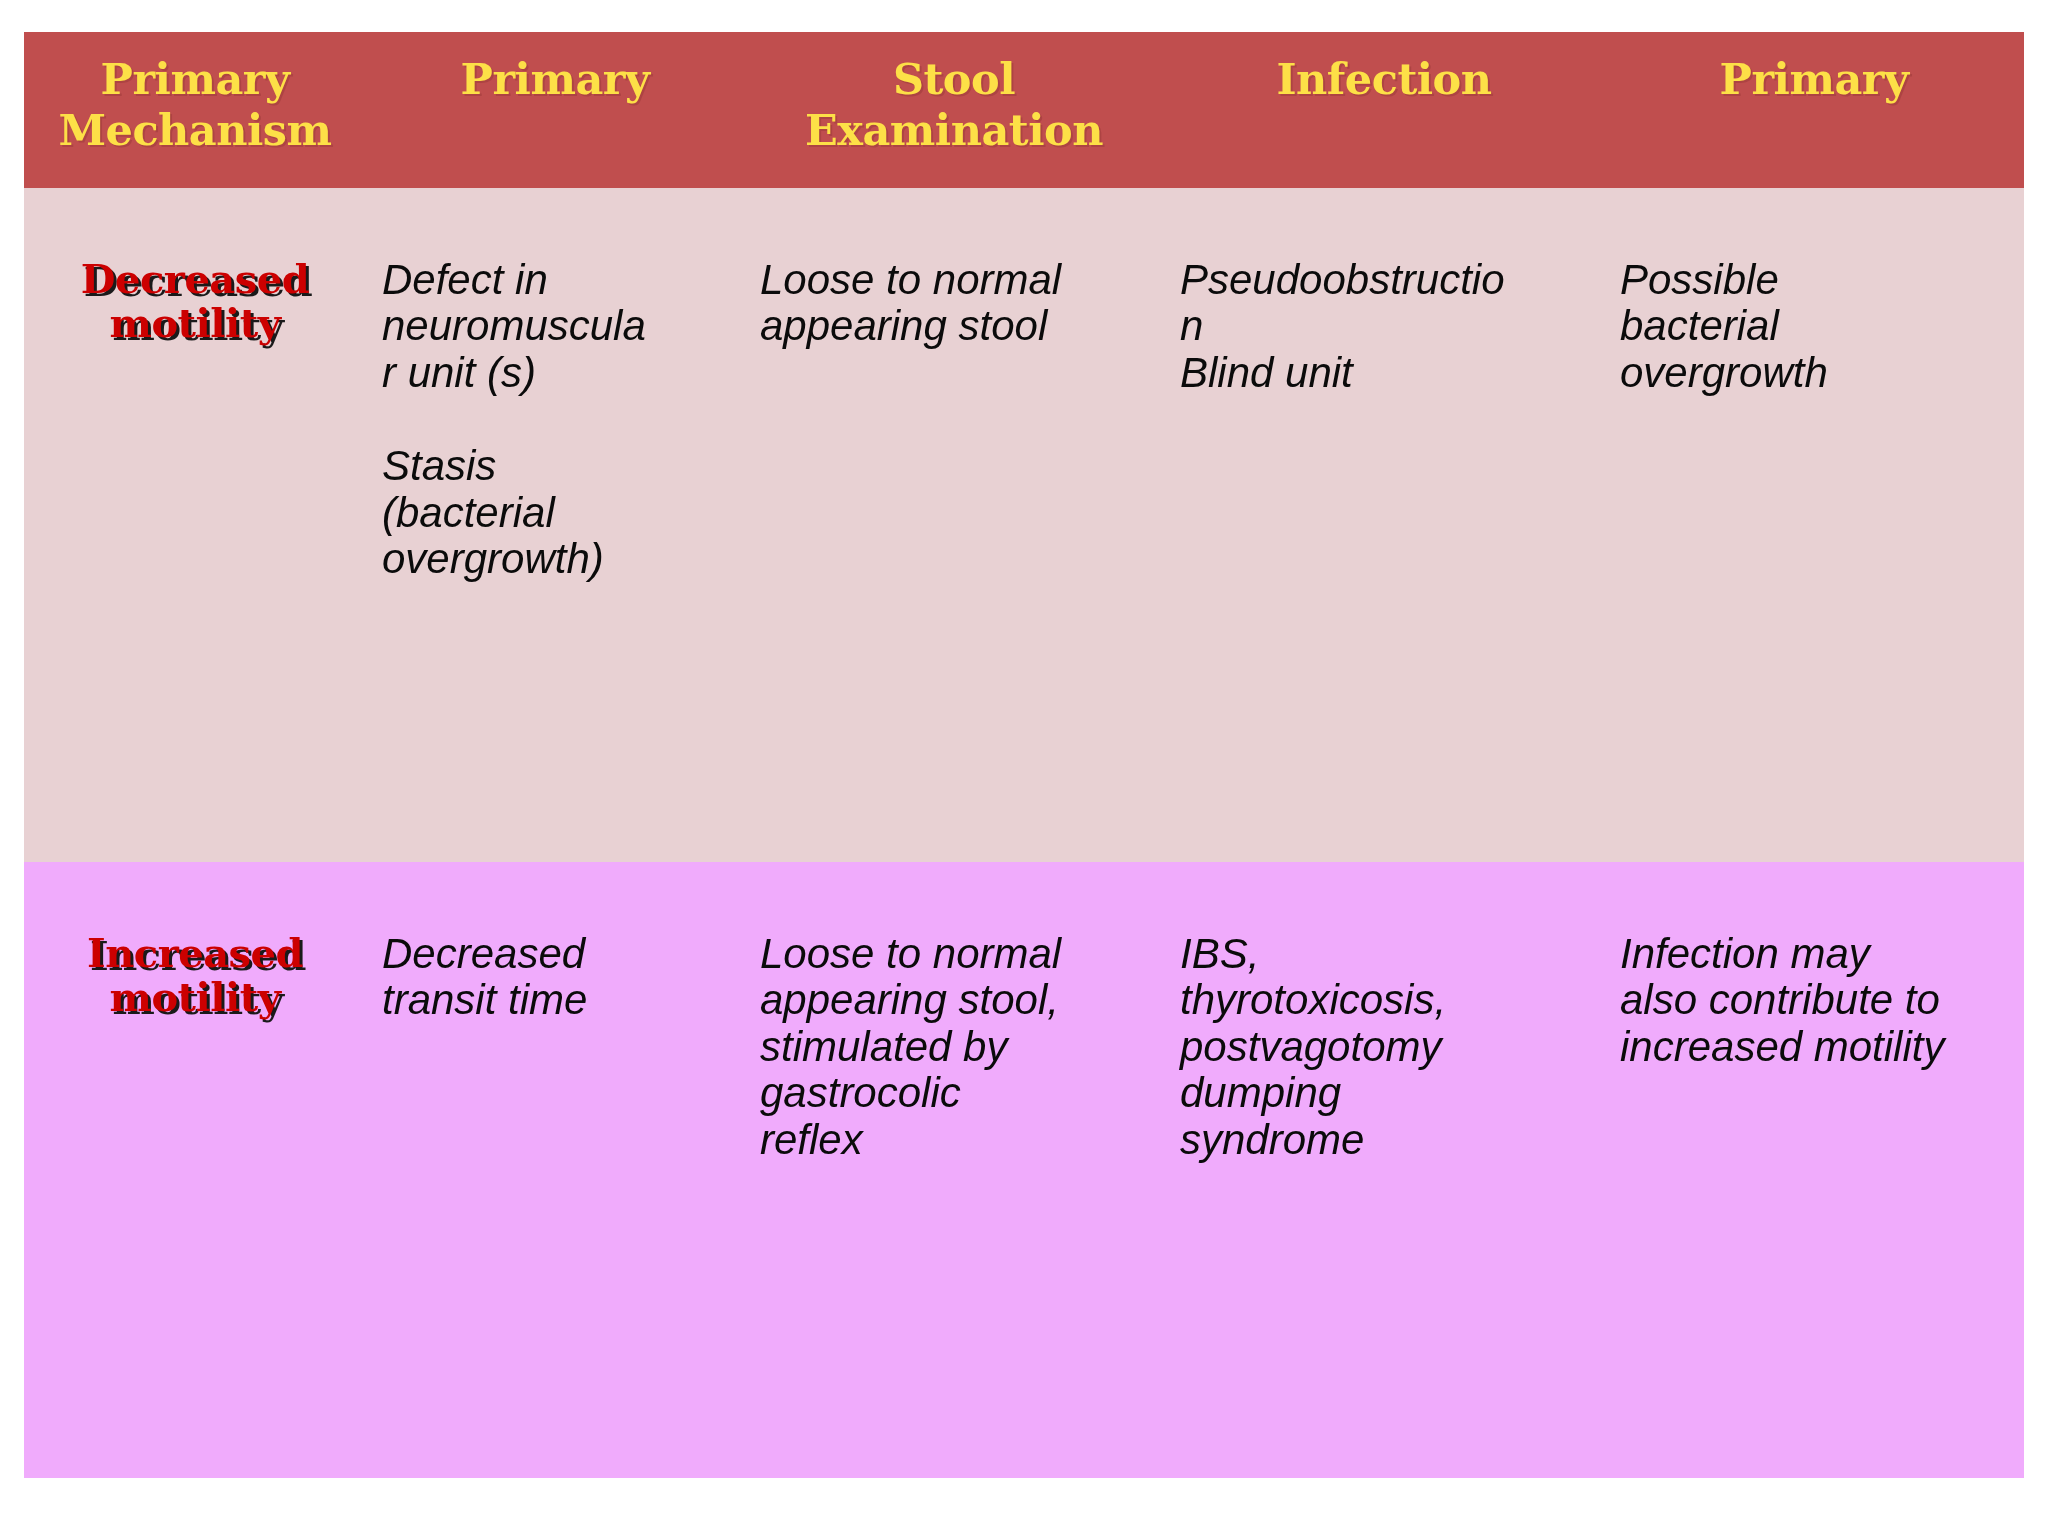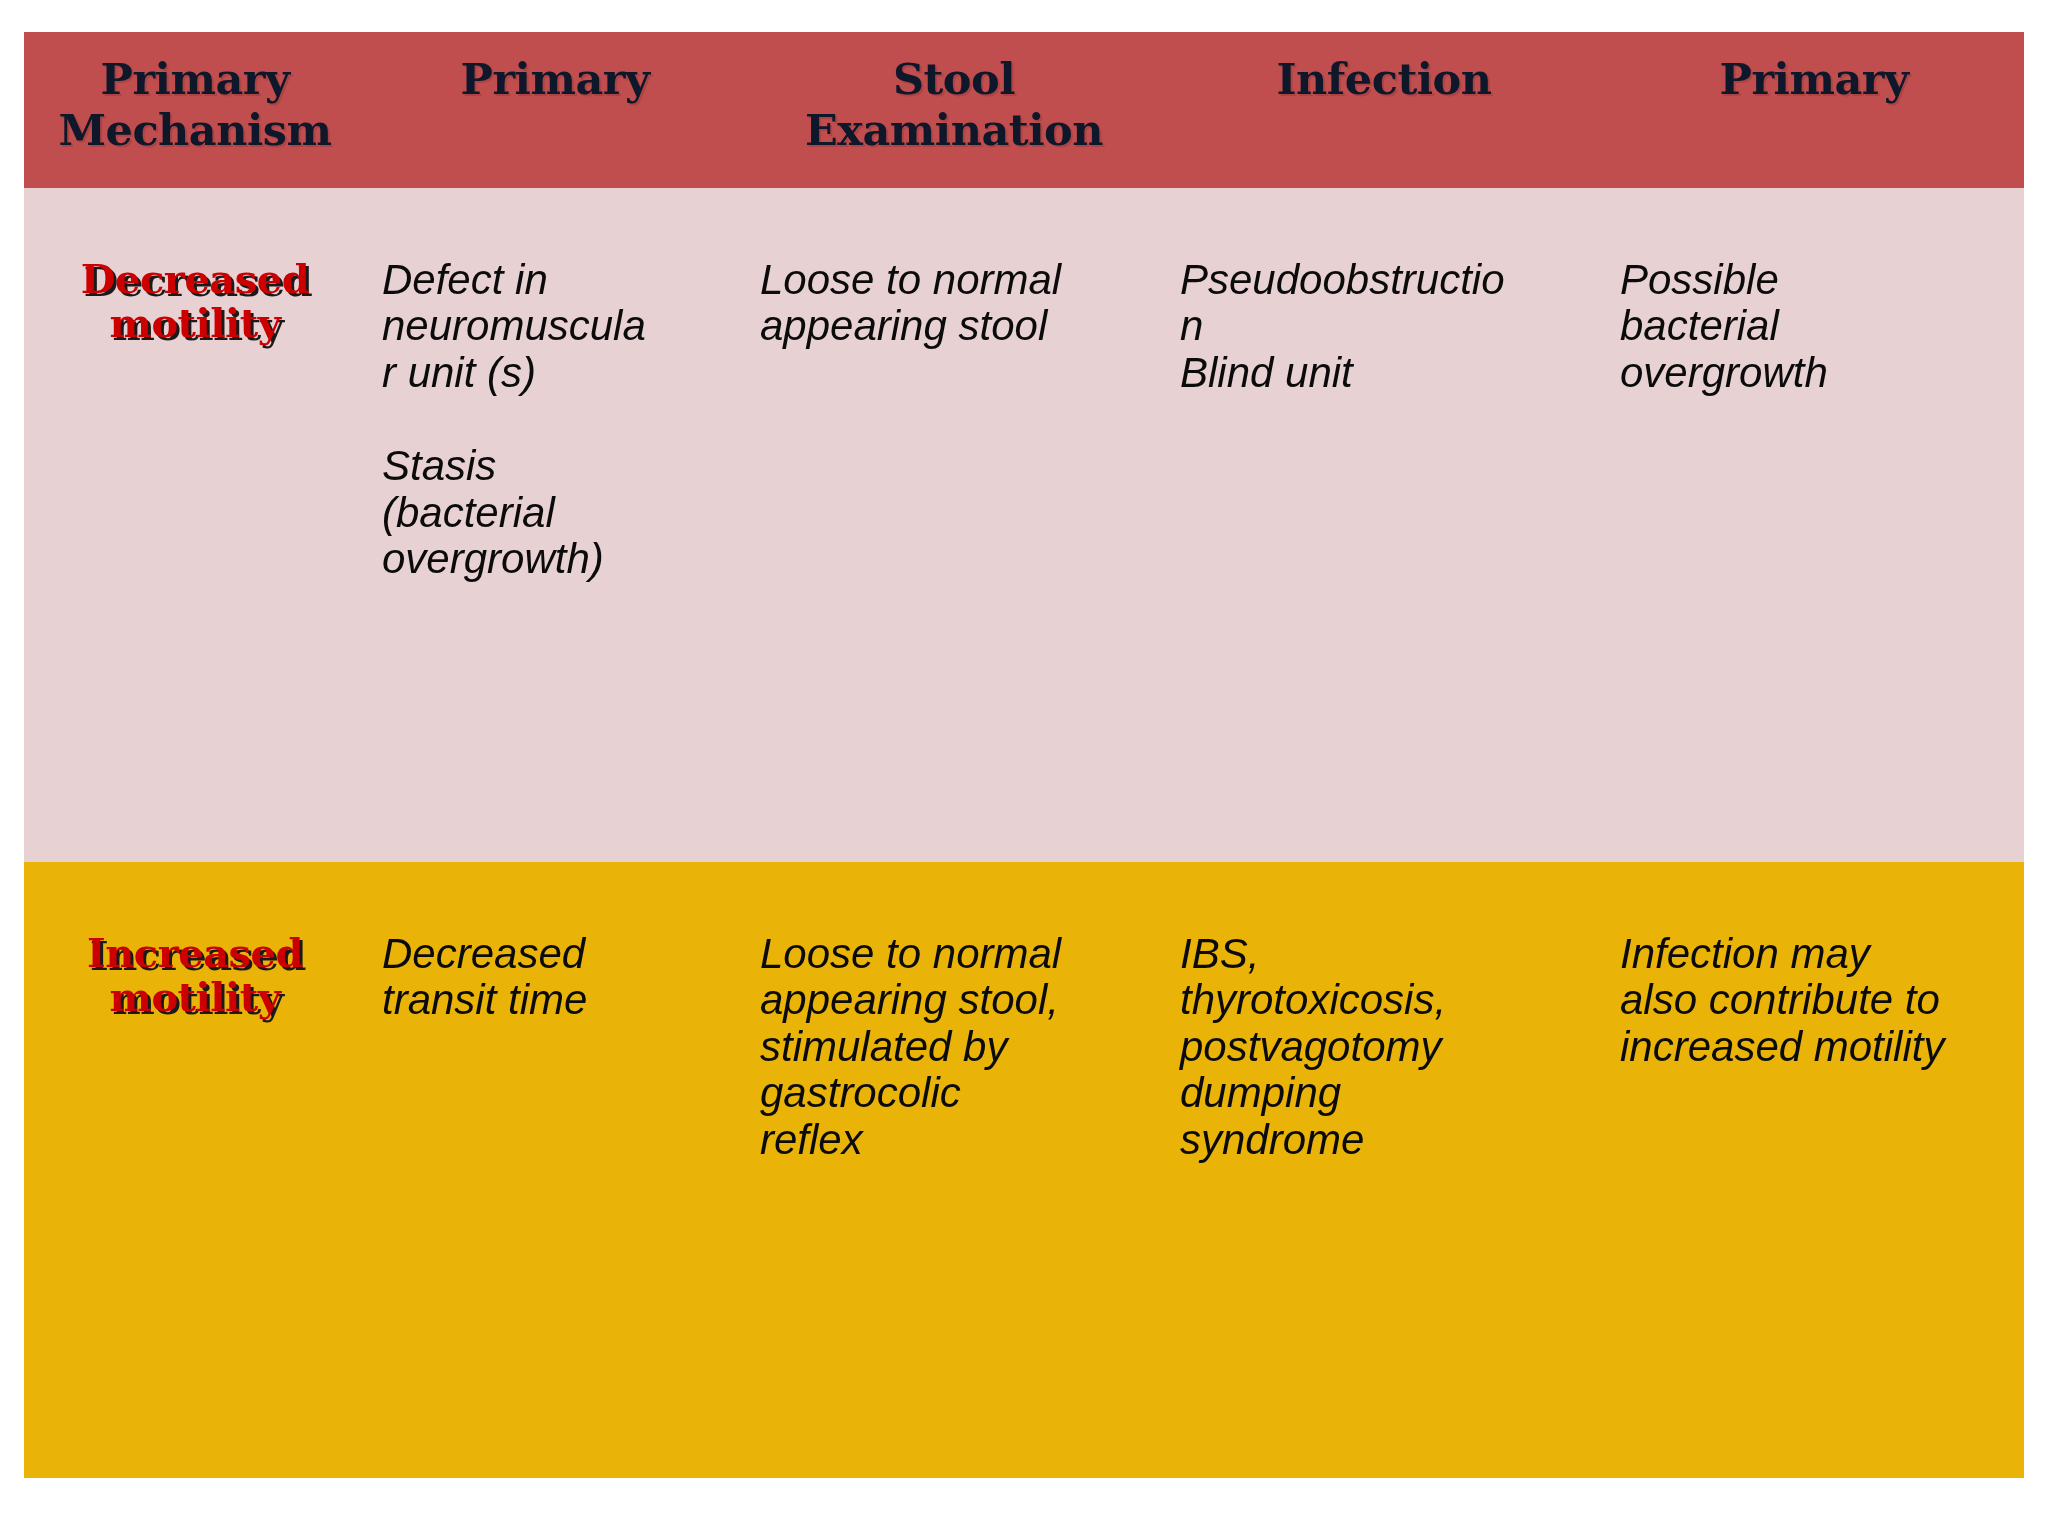--- a/index.html
+++ b/index.html
@@ -36,21 +36,21 @@
     table-layout: fixed;
   }
 
   
   thead tr {
     height: 156px;
   }
 
   th.head-cell {
     background: #C04E4E;
-    color: #0f172a;
+    color: #fde047;
     font-family: "DejaVu Serif", "Liberation Serif", serif;
     font-weight: bold;
     font-size: 43px;
     line-height: 1.18;
     text-align: center;
     vertical-align: top;
     padding: 22px 6px 0 6px;
     letter-spacing: -0.5px;
     text-shadow: 2px 2px 0 rgba(150, 55, 55, 0.45);
     border: none;
@@ -71,21 +71,21 @@
     line-height: 1.11;
     color: #0b0b0b;
     padding: 22px 16px 0 16px;
     border: none;
     white-space: pre-line;
     word-break: break-word;
     margin-top: 8px;
   }
 
   tr.row-decreased td.body-cell { background: #E8D1D3; }
-  tr.row-increased td.body-cell { background: #eab308; }
+  tr.row-increased td.body-cell { background: #f0abfc; }
 
   tr.row-decreased { height: 674px; }
   tr.row-increased { height: 616px; }
 
   
   td.mechanism-cell {
     text-align: center;
     padding-top: 22px;
     padding-left: 8px;
     padding-right: 8px;

